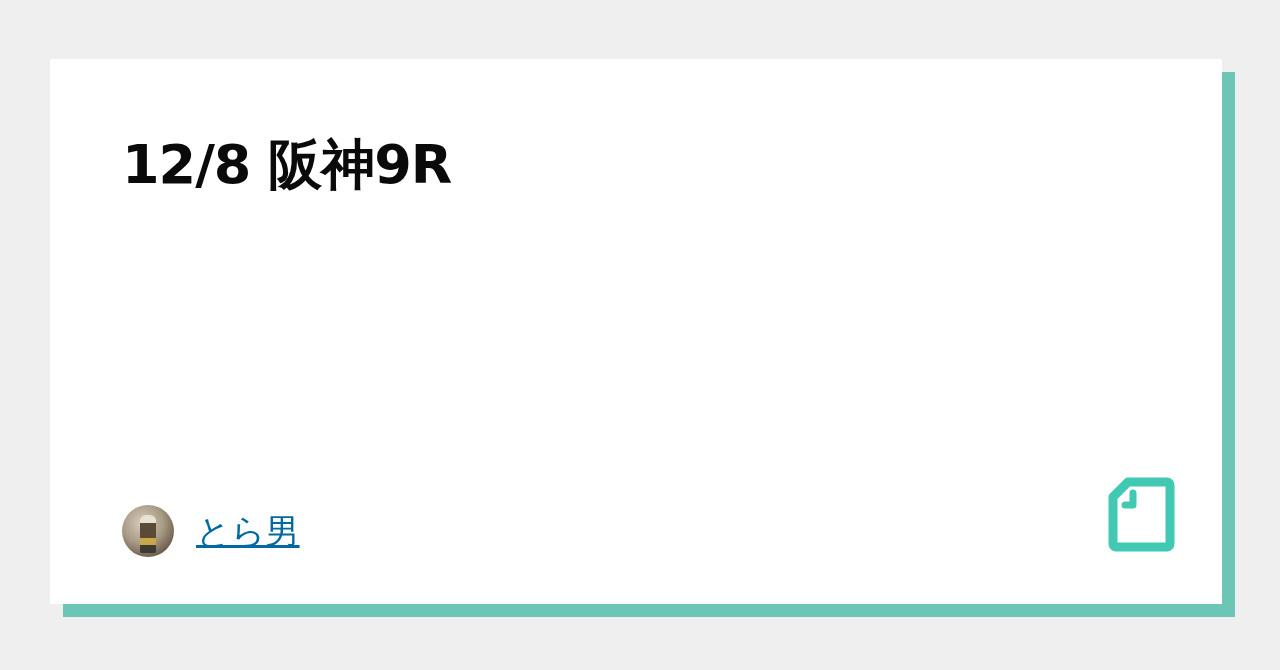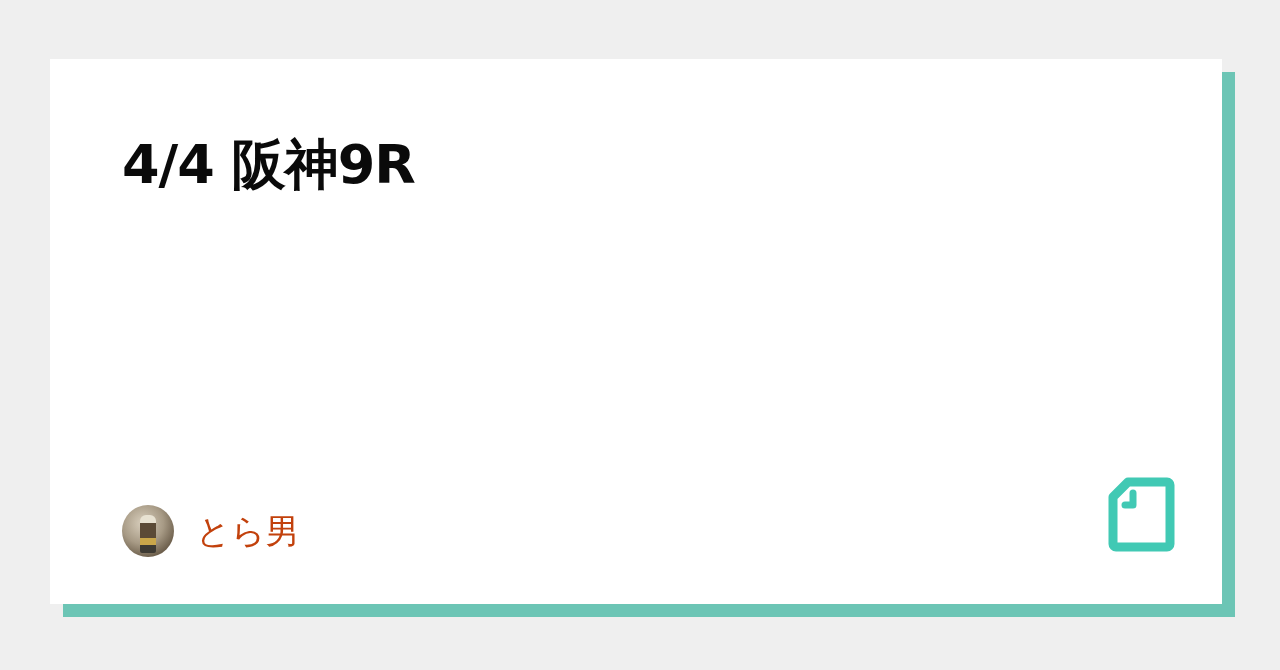--- a/index.html
+++ b/index.html
@@ -43,36 +43,37 @@
       position: relative; overflow: hidden;
     }
     .avatar .fig {
       position: absolute; left: 18px; top: 10px; width: 16px; height: 38px;
       background: linear-gradient(#e8e2d2 0 22%, #5b4a36 22% 60%, #c9a64a 60% 80%, #3d3a33 80%);
       border-radius: 6px 6px 2px 2px;
     }
     .author-name {
       margin-left: 22px;
       font-size: 34px;
-      color: #c2410c;
+      color: #0369a1;
       line-height: 52px;
+      text-decoration: underline;
     }
     .note-icon {
       position: absolute;
       left: 1058px; top: 418px;
       width: 67px; height: 75px;
     }
   </style>
 </head>
 <body>
 
 <div class="shadow"></div>
 
 <div class="card">
-  <h1 class="title">4/4 阪神9R</h1>
+  <h1 class="title">12/8 阪神9R</h1>
 
   <div class="author">
     <div class="avatar">
       <div class="fig"></div>
     </div>
     <span class="author-name">とら男</span>
   </div>
 
   <svg class="note-icon" viewBox="0 0 67 75">
     <path d="M20 5 H59 a3 3 0 0 1 3 3 V67 a3 3 0 0 1 -3 3 H8 a3 3 0 0 1 -3 -3 V20 Z" fill="none" stroke="#41c9b4" stroke-width="9" stroke-linejoin="round"></path>

